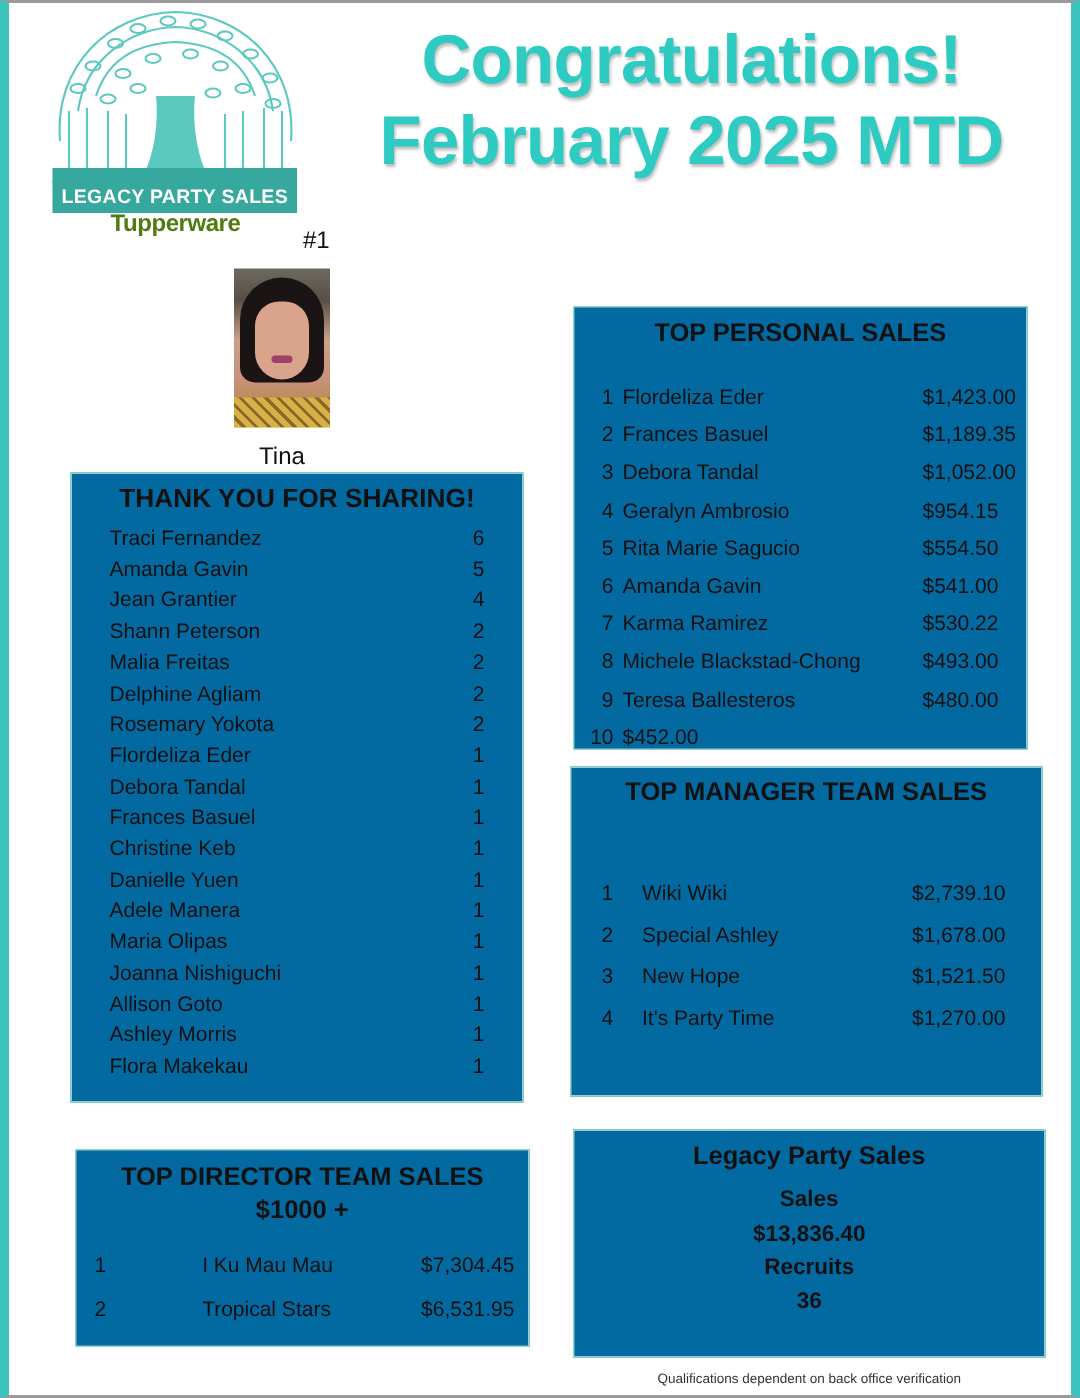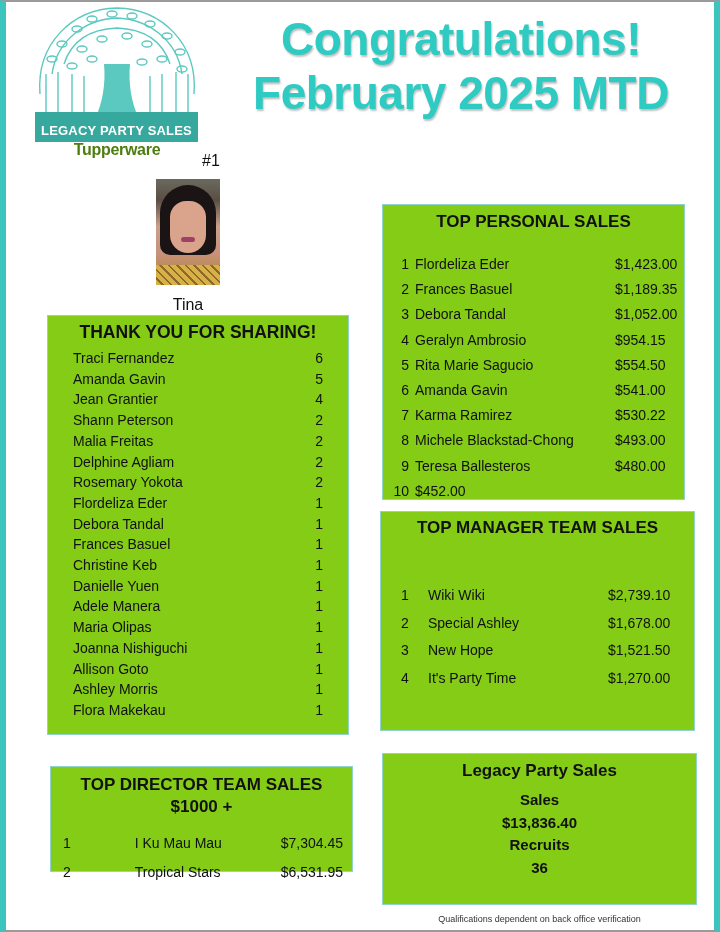--- a/index.html
+++ b/index.html
@@ -45,21 +45,21 @@
     background: linear-gradient(180deg, #6b6a5e 0%, #5a4e44 20%, #caa08a 45%, #c8917b 70%, #b68a4a 88%, #d8b452 100%);
     overflow: hidden;
   }
   .photo .hair { position: absolute; left: 4px; top: 6px; width: 56px; height: 70px; border-radius: 28px 28px 10px 10px; background: #1a1414; }
   .photo .face { position: absolute; left: 14px; top: 22px; width: 36px; height: 52px; border-radius: 18px 18px 20px 20px; background: #d9a48b; }
   .photo .lips { position: absolute; left: 25px; top: 58px; width: 14px; height: 5px; border-radius: 4px; background: #a0406a; }
   .photo .shirt { position: absolute; left: 0; top: 86px; width: 64px; height: 20px; background: repeating-linear-gradient(45deg, #d9b045 0 4px, #8a6a2a 4px 6px); }
   .photo-name { position: absolute; left: 150px; top: 294px; width: 64px; text-align: center; font-size: 16px; }
 
   
-  .box { position: absolute; border: 1.5px solid #8fd3cb; background: #84cc16; }
+  .box { position: absolute; border: 1.5px solid #8fd3cb; background: #0369a1; }
   .box h2 { font-weight: bold; font-size: 17px; text-align: center; color: #111; }
 
   
   .sharing { left: 41px; top: 313px; width: 302px; height: 420px; }
   .sharing h2 { margin-top: 6px; font-size: 17.5px; }
   .sharing ul { list-style: none; position: absolute; left: 25px; top: 32px; width: 250px; }
   .sharing li { display: flex; justify-content: space-between; font-size: 14px; line-height: 20.7px; }
 
   
   .personal { left: 376px; top: 202px; width: 303px; height: 296px; }
@@ -72,21 +72,21 @@
 
   
   .manager { left: 374px; top: 509px; width: 315px; height: 220px; }
   .manager h2 { margin-top: 6px; }
   .manager ul { list-style: none; position: absolute; left: 20px; top: 70px; width: 280px; }
   .manager li { display: flex; font-size: 14px; line-height: 27.7px; }
   .manager .n { width: 27px; }
   .manager .nm { width: 180px; }
 
   
-  .director { left: 44px; top: 764px; width: 303px; height: 106px; }
+  .director { left: 44px; top: 764px; width: 303px; height: 132px; }
   .director h2 { margin-top: 7px; line-height: 22px; }
   .director ul { list-style: none; position: absolute; left: 12px; top: 62px; width: 280px; }
   .director li { display: flex; font-size: 14px; line-height: 29px; }
   .director .n { width: 27px; }
   .director .nm { width: 153px; margin-left: 46px; }
 
   
   .summary { left: 376px; top: 751px; width: 315px; height: 152px; text-align: center; }
   .summary h2 { margin-top: 7px; font-size: 17px; }
   .summary .stats { margin-top: 8px; font-weight: bold; font-size: 15px; line-height: 22.5px; }

